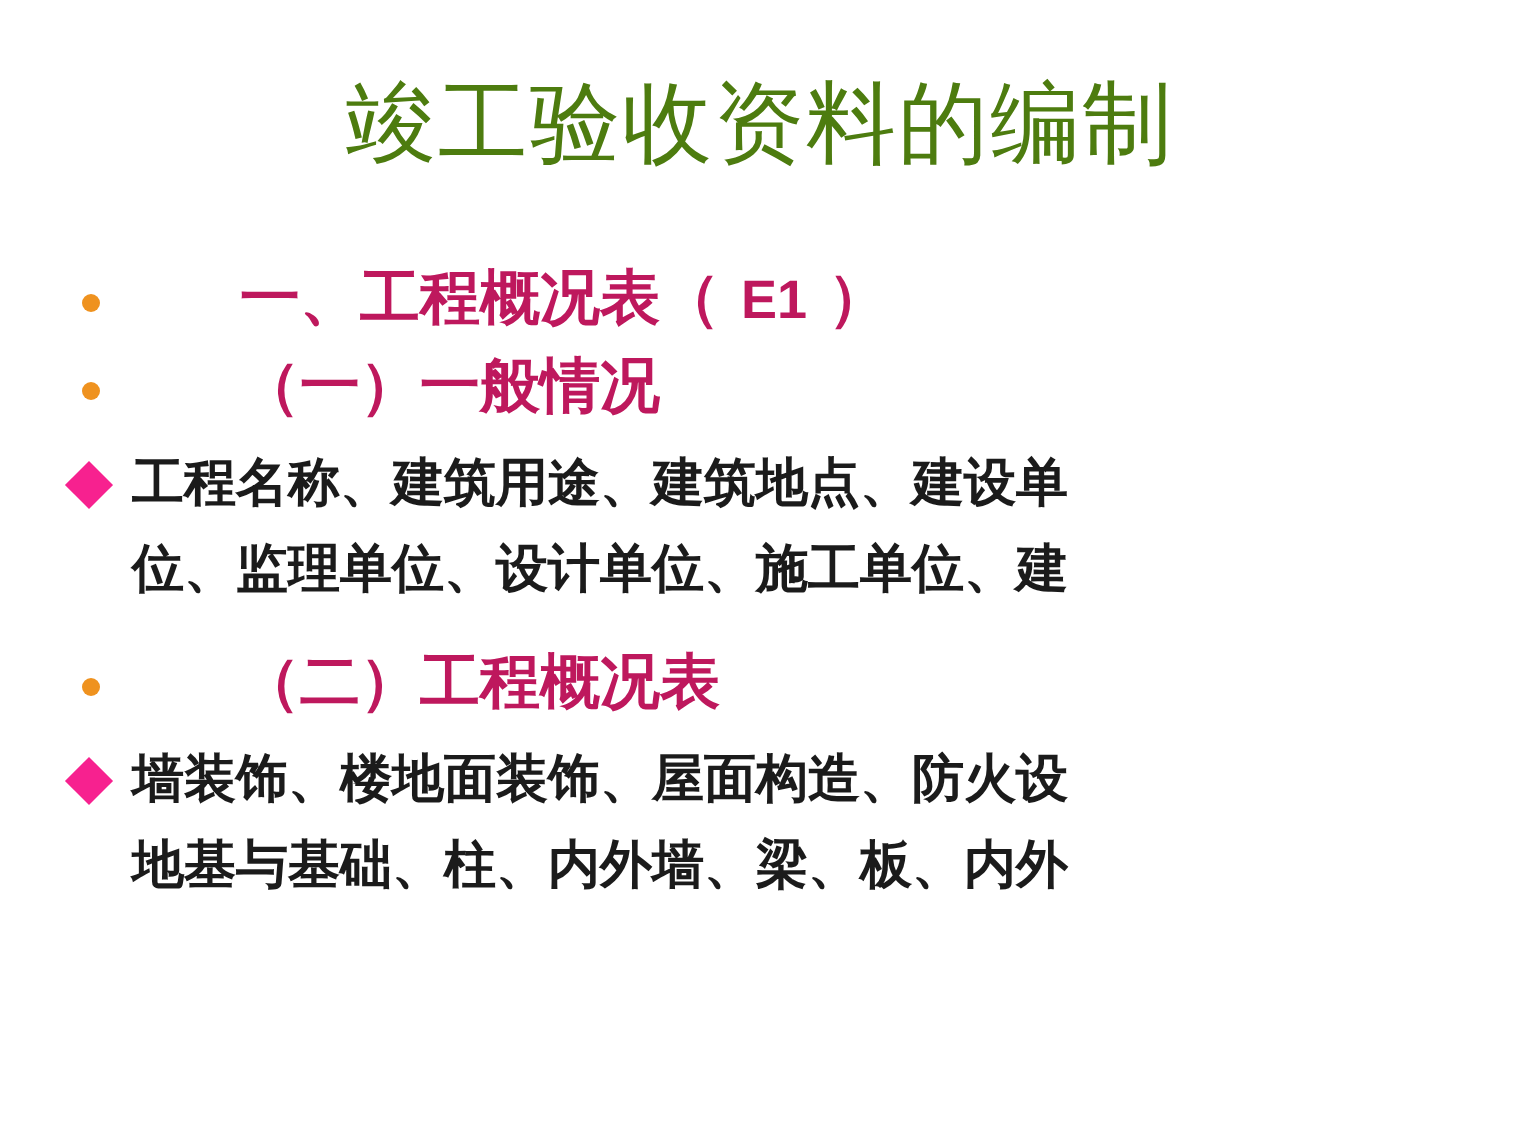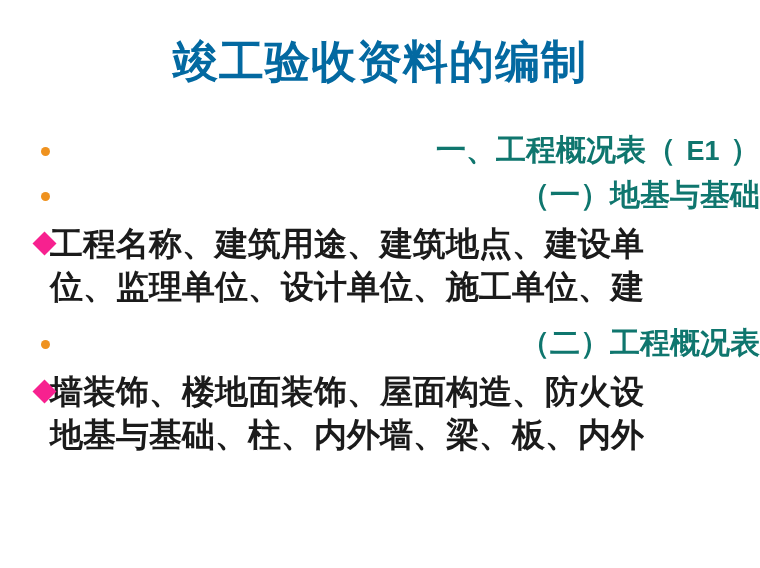--- a/index.html
+++ b/index.html
@@ -17,74 +17,73 @@
   }
 
   
   #slide-title {
     position: absolute;
     left: 0;
     top: 34px;
     width: 760px;
     text-align: center;
     font-family: "DejaVu Serif", serif;
-    font-weight: bold;
+    font-weight: normal;
     font-size: 45px;
     line-height: 56px;
     letter-spacing: 1px;
-    color: #0369a1;
+    color: #4d7c0f;
     white-space: nowrap;
   }
 
   
   #body-block {
     position: absolute;
     left: 0;
     top: 128px;
     width: 760px;
   }
 
   
   .head-row {
     position: relative;
     display: block;
-    padding-left: 40px;
-    color: #0f766e;
+    padding-left: 120px;
+    color: #be185d;
     font-family: "DejaVu Serif", serif;
     font-weight: bold;
     font-size: 30px;
     line-height: 43px;
     white-space: nowrap;
-    text-align: right;
   }
   .head-row .dot-bullet {
     position: absolute;
     left: 41px;
     top: 19px;
     width: 9px;
     height: 9px;
     border-radius: 50%;
     background: #EF921F;
   }
   .head-row .latin {
     font-family: "Liberation Sans", sans-serif;
     font-weight: bold;
     font-size: 27px;
   }
 
   
   .para-row {
     position: relative;
     display: block;
-    padding-left: 51px;
+    padding-left: 67px;
     text-indent: -1px;
     color: #1b1b1b;
     font-family: "DejaVu Serif", serif;
     font-weight: bold;
-    font-size: 33px;
+    font-size: 26px;
     line-height: 43px;
     width: 760px;
     box-sizing: border-box;
   }
   .para-row .diamond-bullet {
     position: absolute;
     left: 36px;
     top: 13px;
     width: 17px;
     height: 17px;
@@ -113,21 +112,21 @@
 
     <div class="head-row">
       <span class="dot-bullet"></span>
       <span>一、工程概况表（</span>
       <span class="latin">E1</span>
       <span>）</span>
     </div>
 
     <div class="head-row">
       <span class="dot-bullet"></span>
-      <span>（一）地基与基础</span>
+      <span>（一）一般情况</span>
     </div>
 
     <div class="gap-sm"></div>
 
     <div class="para-row">
       <span class="diamond-bullet"></span>
       <span class="ptext">
         <span class="pline">工程名称、建筑用途、建筑地点、建设单</span>
         <span class="pline">位、监理单位、设计单位、施工单位、建</span>
       </span>

